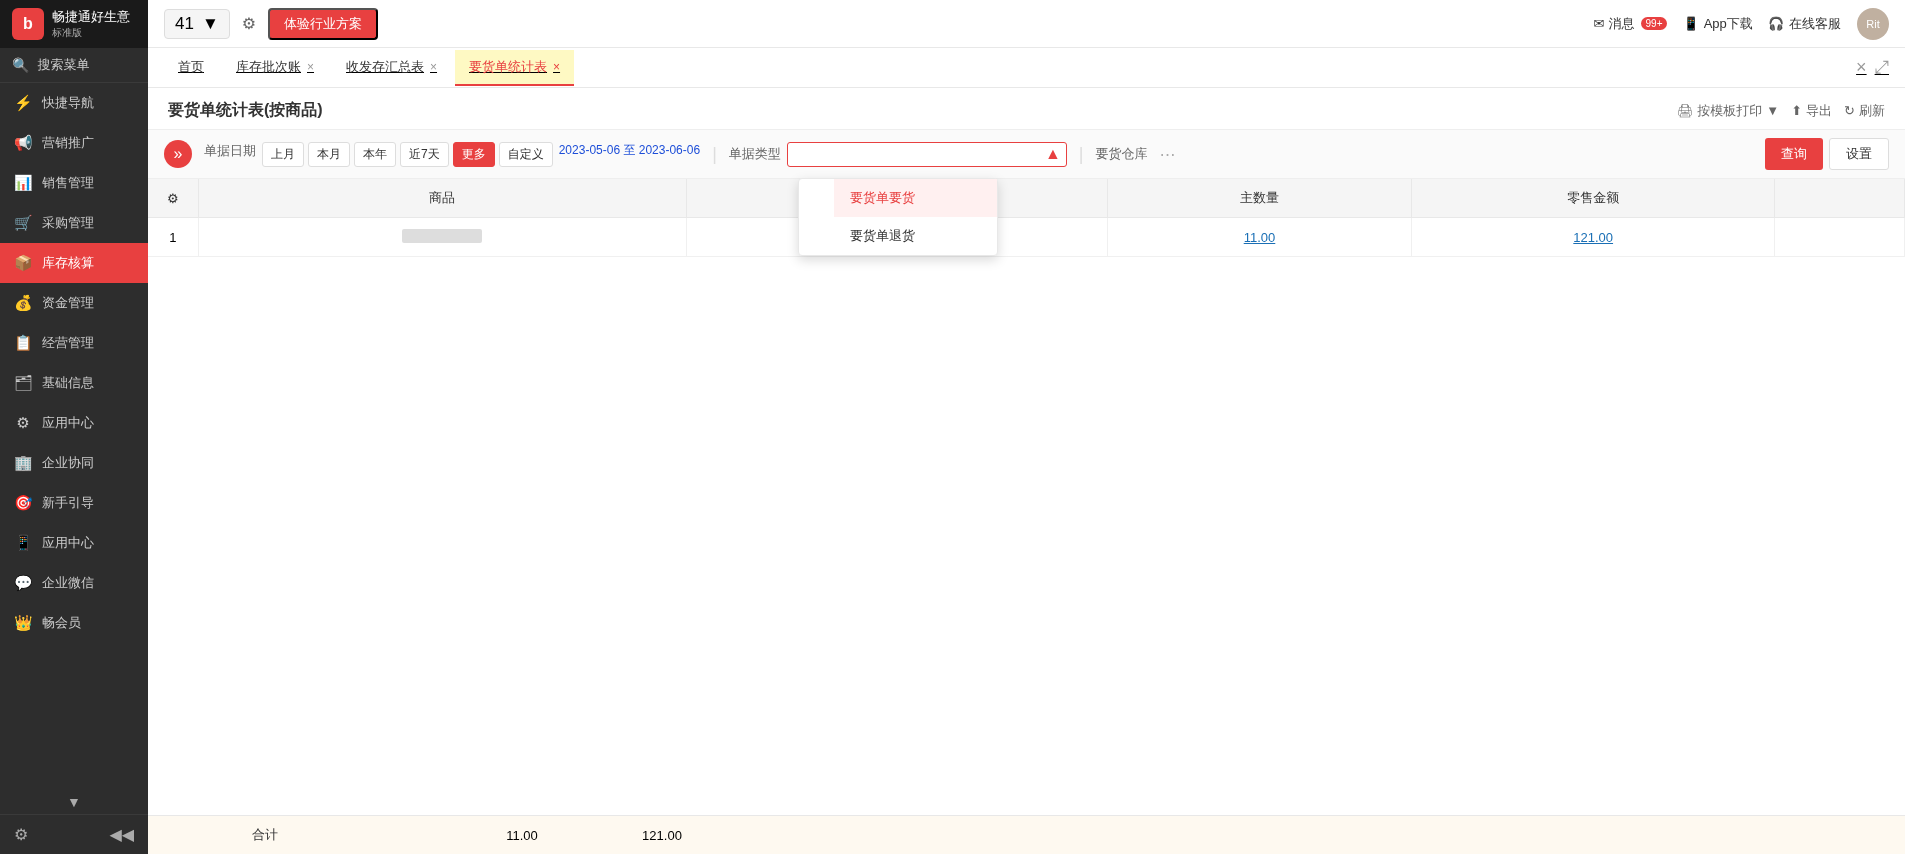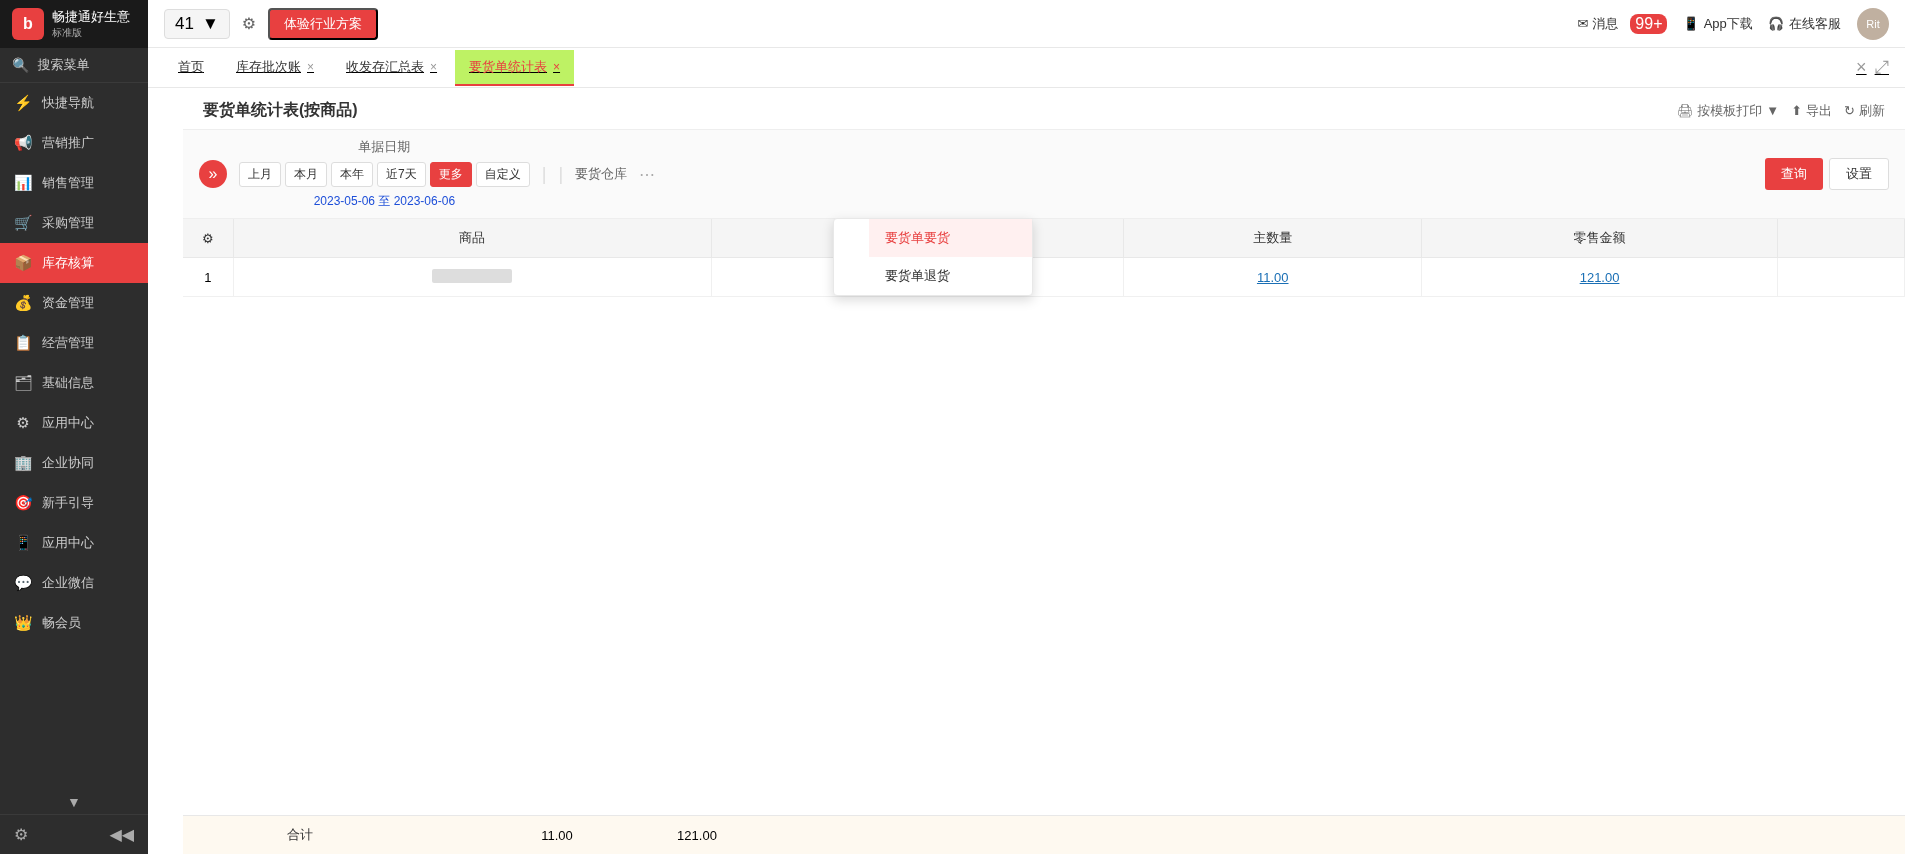--- a/index.html
+++ b/index.html
@@ -141,24 +141,24 @@
       display: flex;
       align-items: center;
       gap: 4px;
       font-size: 13px;
       color: #333;
       cursor: pointer;
     }
     .badge {
       background: #e84040;
       color: white;
-      font-size: 16px;
+      font-size: 10px;
       padding: 1px 5px;
       border-radius: 8px;
-      margin-left: 8px;
+      margin-left: 2px;
     }
     .topbar-app, .topbar-service {
       display: flex;
       align-items: center;
       gap: 4px;
       font-size: 13px;
       color: #333;
       cursor: pointer;
     }
     .topbar-avatar {
@@ -186,21 +186,21 @@
       padding: 8px 14px;
       font-size: 13px;
       color: #333;
       cursor: pointer;
       border-bottom: 2px solid transparent;
       gap: 6px;
     }
     .tab.active {
       color: #e84040;
       border-bottom: 2px solid #e84040;
-      background: #bef264;
+      background: #fef9c3;
       text-align: right;
     }
     .tab .close-btn {
       font-size: 12px;
       color: #999;
       cursor: pointer;
     }
     .tab.active .close-btn { color: #e84040; }
     .tab-bar-actions {
       margin-left: auto;
@@ -211,21 +211,20 @@
     .tab-bar-close { font-size: 18px; color: #999; cursor: pointer; }
     .tab-bar-expand { font-size: 18px; color: #999; cursor: pointer; }
 
     
     .page-area {
       flex: 1;
       display: flex;
       flex-direction: column;
       background: white;
       overflow: hidden;
-      padding-left: 35px;
     }
 
     
     .page-header {
       display: flex;
       align-items: center;
       justify-content: space-between;
       padding: 12px 20px 8px;
       background: white;
     }
@@ -268,24 +267,22 @@
       border-radius: 50%;
       display: flex;
       align-items: center;
       justify-content: center;
       cursor: pointer;
       font-size: 16px;
       flex-shrink: 0;
     }
     .filter-group {
       display: flex;
-      align-items: center;
       gap: 6px;
       flex-shrink: 0;
-      flex-direction: column;
     }
     .filter-label {
       font-size: 13px;
       color: #666;
       flex-shrink: 0;
     }
     .date-buttons {
       display: flex;
       align-items: center;
       gap: 4px;
@@ -607,20 +604,27 @@
           <button class="date-btn">上月</button>
           <button class="date-btn">本月</button>
           <button class="date-btn">本年</button>
           <button class="date-btn">近7天</button>
           <button class="date-btn more">更多</button>
           <button class="date-btn">自定义</button>
         </div>
         <span class="date-range">2023-05-06 至 2023-06-06</span>
       </div>
       <span class="filter-separator">|</span>
+      <div class="filter-select-group">
+        <span class="filter-label">单据类型</span>
+        <div class="filter-input-wrapper">
+          <input class="filter-input" type="text" value="" style="">
+          <span class="filter-input-up">▲</span>
+        </div>
+      </div>
       <span class="filter-separator">|</span>
       <span class="filter-warehouse">要货仓库</span>
       <span class="filter-more-btn">⋯</span>
       <div class="filter-actions">
         <button class="btn-query">查询</button>
         <button class="btn-settings">设置</button>
       </div>
 
       <div class="dropdown-overlay">
         <div class="dropdown-item selected">

